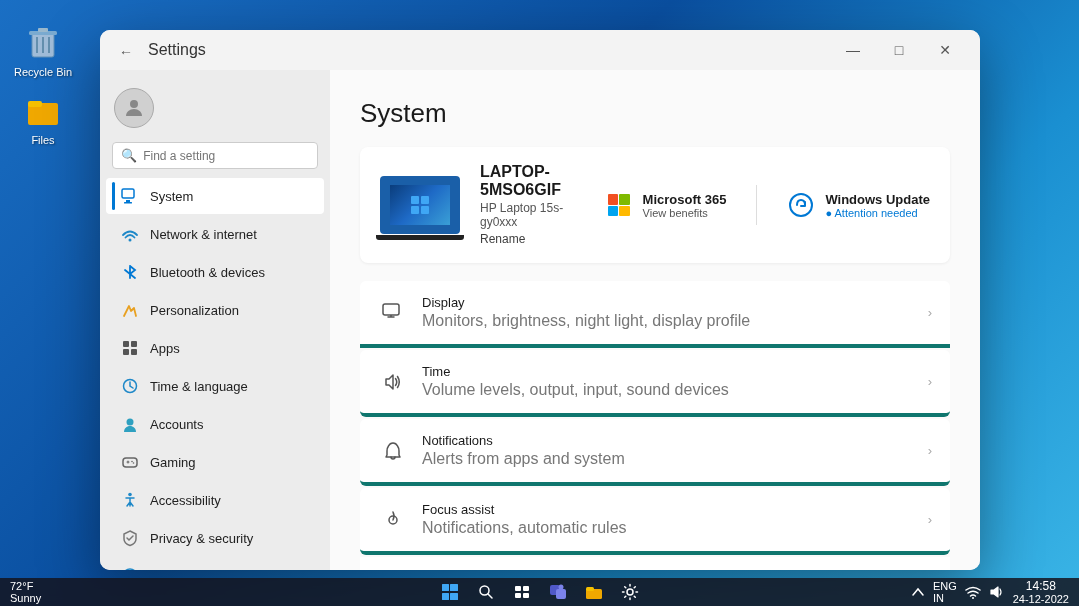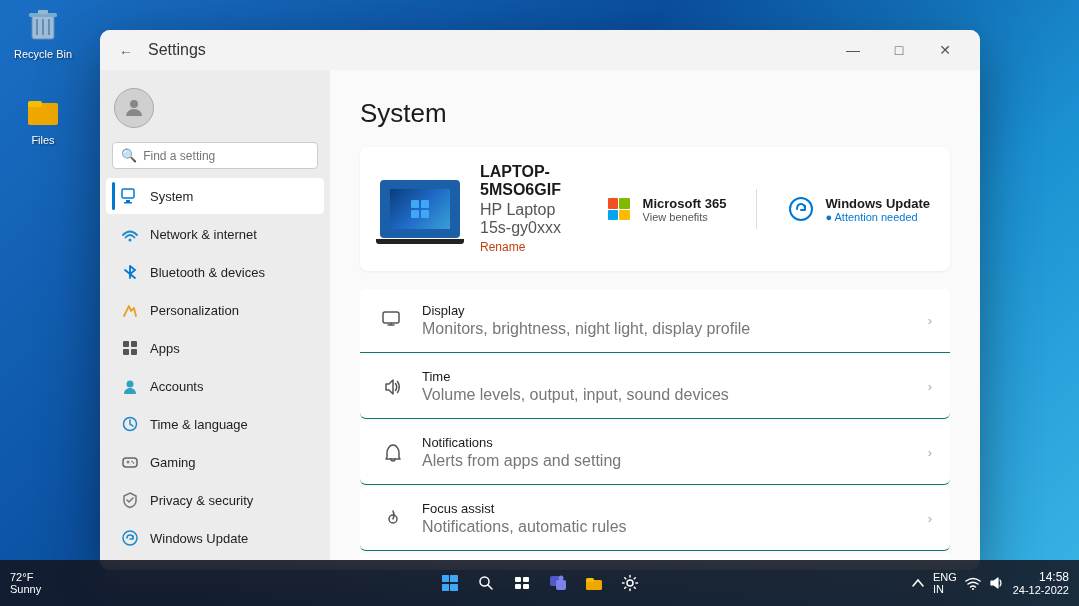--- a/index.html
+++ b/index.html
@@ -35,42 +35,42 @@
       text-align: center;
       text-shadow: 1px 1px 2px rgba(0,0,0,0.5);
     }
 
     
     .taskbar {
       position: absolute;
       bottom: 0;
       left: 0;
       right: 0;
-      height: 46px;
+      height: 28px;
       background: rgba(20, 20, 30, 0.85);
       backdrop-filter: blur(20px);
       display: flex;
       align-items: center;
       justify-content: space-between;
       padding: 4px 10px;
       z-index: 100;
     }
     .taskbar-left { display: flex; align-items: center; gap: 6px; }
     .taskbar-center { display: flex; align-items: center; gap: 4px; position: absolute; left: 50%; transform: translateX(-50%); }
     .taskbar-right { display: flex; align-items: center; gap: 8px; font-size: 11px; color: white; }
     .taskbar-icon {
       width: 32px;
       height: 32px;
       display: flex;
       align-items: center;
       justify-content: center;
       border-radius: 6px;
       cursor: pointer;
     }
-    .taskbar-time { text-align: right; }
+    .taskbar-time { text-align: center; }
     .taskbar-time .time { font-size: 12px; font-weight: 400; }
     .taskbar-time .date { font-size: 11px; }
     .taskbar-weather { display: flex; flex-direction: column; font-size: 11px; color: white; margin-right: 4px; }
 
     
     .settings-window {
       position: absolute;
       top: 30px;
       left: 100px;
       width: 880px;
@@ -265,42 +265,42 @@
       display: grid;
       grid-template-columns: 1fr 1fr;
       gap: 2px;
       width: 18px;
       height: 18px;
     }
     .wl-q { border-radius: 1px; }
 
     .device-info { flex: 1; }
     .device-name { font-size: 16px; font-weight: 600; color: #1a1a1a; }
-    .device-model { font-size: 16px; color: #555; margin-top: 2px; }
-    .rename-link { color: #c2410c; font-size: 12px; cursor: pointer; text-decoration: none; display: inline-block; }
+    .device-model { font-size: 12px; color: #555; margin-top: 2px; }
+    .rename-link { color: #404040; font-size: 12px; cursor: pointer; text-decoration: none; display: inline-block; }
 
     .device-card-extras { display: flex; gap: 30px; align-items: center; }
     .extra-item { display: flex; align-items: center; gap: 10px; }
     .extra-item-icon { width: 28px; height: 28px; display: flex; align-items: center; justify-content: center; }
     .extra-item-text .label { font-size: 13px; font-weight: 600; color: #1a1a1a; }
     .extra-item-text .sublabel { font-size: 11px; color: #555; }
     .extra-item-text .attention { font-size: 11px; color: #0078d4; }
     .divider-v { width: 1px; height: 40px; background: #ddd; }
 
     
     .settings-list { display: flex; flex-direction: column; gap: 2px; }
     .settings-item {
       background: white;
       border-radius: 6px;
       padding: 14px 18px;
       display: flex;
       align-items: center;
       gap: 14px;
       cursor: pointer;
-      border-bottom: 1px solid #0f766e;
+      border-bottom: 4px solid #0f766e;
     }
     .settings-item:first-child { border-radius: 6px 6px 0 0; }
     .settings-item:last-child { border-radius: 0 0 6px 6px; border-bottom: none; }
     .settings-item:only-child { border-radius: 6px; border-bottom: none; }
     .settings-item-icon {
       width: 30px;
       height: 30px;
       display: flex;
       align-items: center;
       justify-content: center;
@@ -334,21 +334,21 @@
       grid-template-columns: 1fr 1fr;
       gap: 1.5px;
       width: 16px;
       height: 16px;
     }
     .win-q { border-radius: 0.5px; }
   </style>
 </head>
 <body>
 
-<div class="desktop-icon" style="top: 4px; left: 8px;">
+<div class="desktop-icon" style="top: 22px; left: 8px;">
   <div class="icon-img">
     <svg width="38" height="38" viewBox="0 0 38 38">
       <rect x="8" y="10" width="22" height="24" rx="2" fill="#a0bcd8" stroke="#6090b8" stroke-width="1"></rect>
       <rect x="5" y="8" width="28" height="4" rx="1.5" fill="#7aaad0"></rect>
       <rect x="14" y="5" width="10" height="4" rx="1" fill="#9ab8cc"></rect>
       <line x1="13" y1="14" x2="13" y2="30" stroke="#5080a0" stroke-width="1.5"></line>
       <line x1="19" y1="14" x2="19" y2="30" stroke="#5080a0" stroke-width="1.5"></line>
       <line x1="25" y1="14" x2="25" y2="30" stroke="#5080a0" stroke-width="1.5"></line>
     </svg>
   </div>
@@ -441,50 +441,59 @@
             <rect x="10" y="2" width="6" height="6" rx="1" fill="#555"></rect>
             <rect x="2" y="10" width="6" height="6" rx="1" fill="#555"></rect>
             <rect x="10" y="10" width="6" height="6" rx="1" fill="#555"></rect>
           </svg>
         </div>
         <span>Apps</span>
       </div>
 
       <div class="nav-item">
         <div class="nav-icon">
+          <svg width="18" height="18" viewBox="0 0 18 18" fill="none">
+            <circle cx="9" cy="9" r="6.5" stroke="#1e88c8" stroke-width="1.5"></circle>
+            <path d="M9 5 L9 9 L12 11" stroke="#1e88c8" stroke-width="1.5" stroke-linecap="round"></path>
+          </svg>
+        </div>
+        <span>Time &amp; language</span>
+      </div>
+
+      <div class="nav-item">
+        <div class="nav-icon">
           <svg width="18" height="18" viewBox="0 0 18 18" fill="#2ea0c0">
             <circle cx="9" cy="7" r="3.5"></circle>
             <path d="M3 17c0-3.5 2.7-6 6-6s6 2.5 6 6"></path>
           </svg>
         </div>
         <span>Accounts</span>
-      </div>
-
-      <div class="nav-item">
-        <div class="nav-icon">
-          <svg width="18" height="18" viewBox="0 0 18 18" fill="none">
-            <circle cx="9" cy="9" r="6.5" stroke="#1e88c8" stroke-width="1.5"></circle>
-            <path d="M9 5 L9 9 L12 11" stroke="#1e88c8" stroke-width="1.5" stroke-linecap="round"></path>
-          </svg>
-        </div>
-        <span>Time &amp; language</span>
       </div>
 
       <div class="nav-item">
         <div class="nav-icon">
           <svg width="18" height="18" viewBox="0 0 18 18" fill="none">
             <rect x="2" y="5" width="14" height="9" rx="3" stroke="#666" stroke-width="1.5"></rect>
             <path d="M6 9 H8 M7 8 V10" stroke="#666" stroke-width="1.2" stroke-linecap="round"></path>
             <circle cx="11" cy="8.5" r="0.8" fill="#666"></circle>
             <circle cx="12.5" cy="10" r="0.8" fill="#666"></circle>
           </svg>
         </div>
         <span>Gaming</span>
       </div>
 
+      <div class="nav-item">
+        <div class="nav-icon">
+          <svg width="18" height="18" viewBox="0 0 18 18" fill="#1e88c8">
+            <circle cx="9" cy="3.5" r="1.8"></circle>
+            <path d="M5 7h8M9 7v8M6 15l3-4 3 4" fill="none" stroke="#1e88c8" stroke-width="1.5" stroke-linecap="round"></path>
+          </svg>
+        </div>
+        <span>Accessibility</span>
+      </div>
 
       <div class="nav-item">
         <div class="nav-icon">
           <svg width="18" height="18" viewBox="0 0 18 18" fill="none">
             <path d="M9 2 L15 5 L15 10 Q15 14.5 9 16.5 Q3 14.5 3 10 L3 5 Z" stroke="#777" stroke-width="1.5" fill="none"></path>
             <path d="M6 9 L8 11 L12 7" stroke="#777" stroke-width="1.5" stroke-linecap="round"></path>
           </svg>
         </div>
         <span>Privacy &amp; security</span>
       </div>
@@ -590,21 +599,21 @@
 
         <div class="settings-item">
           <div class="settings-item-icon">
             <svg width="22" height="22" viewBox="0 0 22 22" fill="none">
               <path d="M11 3 Q14 3 15.5 6 Q17 8 17 11 L17 15 L18 17 H4 L5 15 L5 11 Q5 8 6.5 6 Q8 3 11 3 Z" stroke="#555" stroke-width="1.5" stroke-linejoin="round"></path>
               <path d="M9 17 Q9 19 11 19 Q13 19 13 17" stroke="#555" stroke-width="1.5" stroke-linecap="round"></path>
             </svg>
           </div>
           <div class="settings-item-text">
             <div class="settings-item-title">Notifications</div>
-            <div class="settings-item-desc">Alerts from apps and setting</div>
+            <div class="settings-item-desc">Alerts from apps and system</div>
           </div>
           <span class="chevron-right">›</span>
         </div>
 
         <div class="settings-item">
           <div class="settings-item-icon">
             <svg width="22" height="22" viewBox="0 0 22 22" fill="none">
               <circle cx="11" cy="11" r="4" stroke="#555" stroke-width="1.5"></circle>
               <path d="M11 3 Q13 7 11 11" stroke="#555" stroke-width="1.5" stroke-linecap="round"></path>
             </svg>

